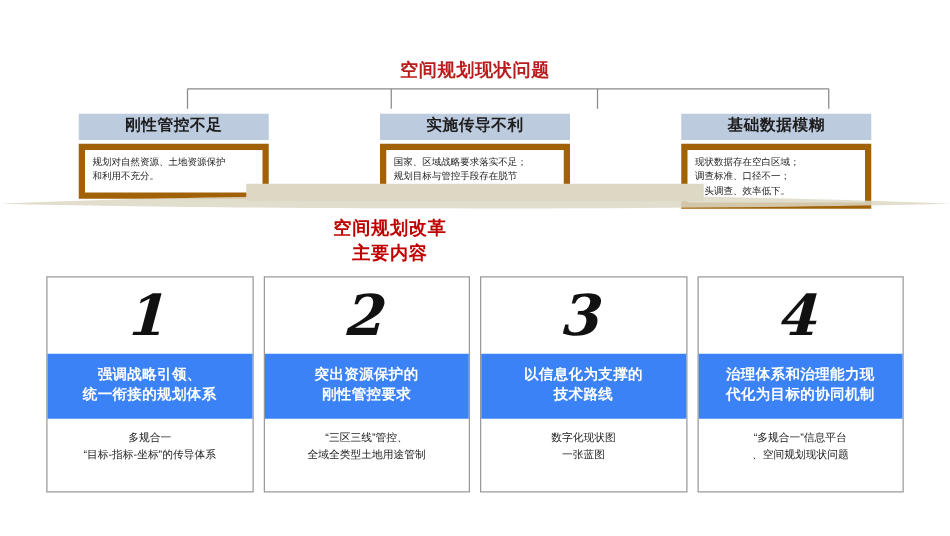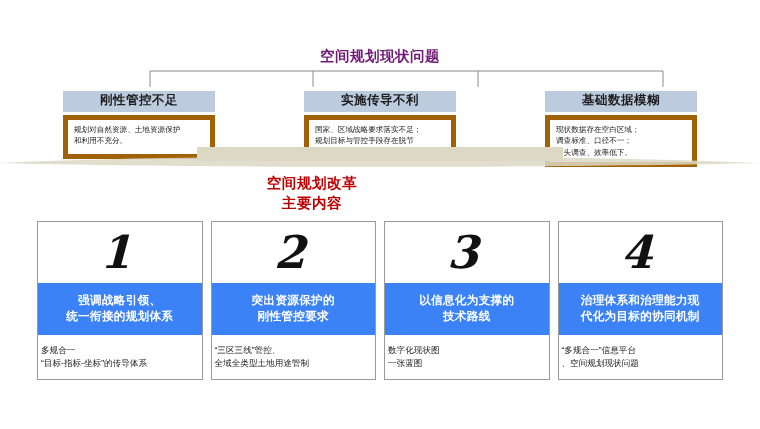--- a/index.html
+++ b/index.html
@@ -23,21 +23,21 @@
     width: 760px; height: 175px;
   }
 
   #top-title {
     position: absolute;
     left: 0; top: 47px;
     width: 760px;
     text-align: center;
     font-size: 14.5px;
     font-weight: bold;
-    color: #701a75;
+    color: #b91c1c;
     letter-spacing: 0.5px;
   }
 
   
   #connector {
     position: absolute;
     left: 0; top: 70px;
     width: 760px; height: 20px;
   }
 
@@ -140,25 +140,25 @@
     font-weight: bold;
     text-align: center;
     line-height: 1.42;
     padding: 9px 4px 10px 4px;
     letter-spacing: 0.3px;
     min-height: 45px;
     box-sizing: border-box;
   }
   .note-zone {
     flex: 1;
-    text-align: left;
+    text-align: center;
     font-size: 8.6px;
     line-height: 1.55;
     color: #222222;
-    padding: 9px 3px 8px 3px;
+    padding: 9px 3px 22px 3px;
     box-sizing: border-box;
   }
 </style>
 </head>
 <body>
 
 <div id="top-section">
 
   <div id="top-title">空间规划现状问题</div>
 

